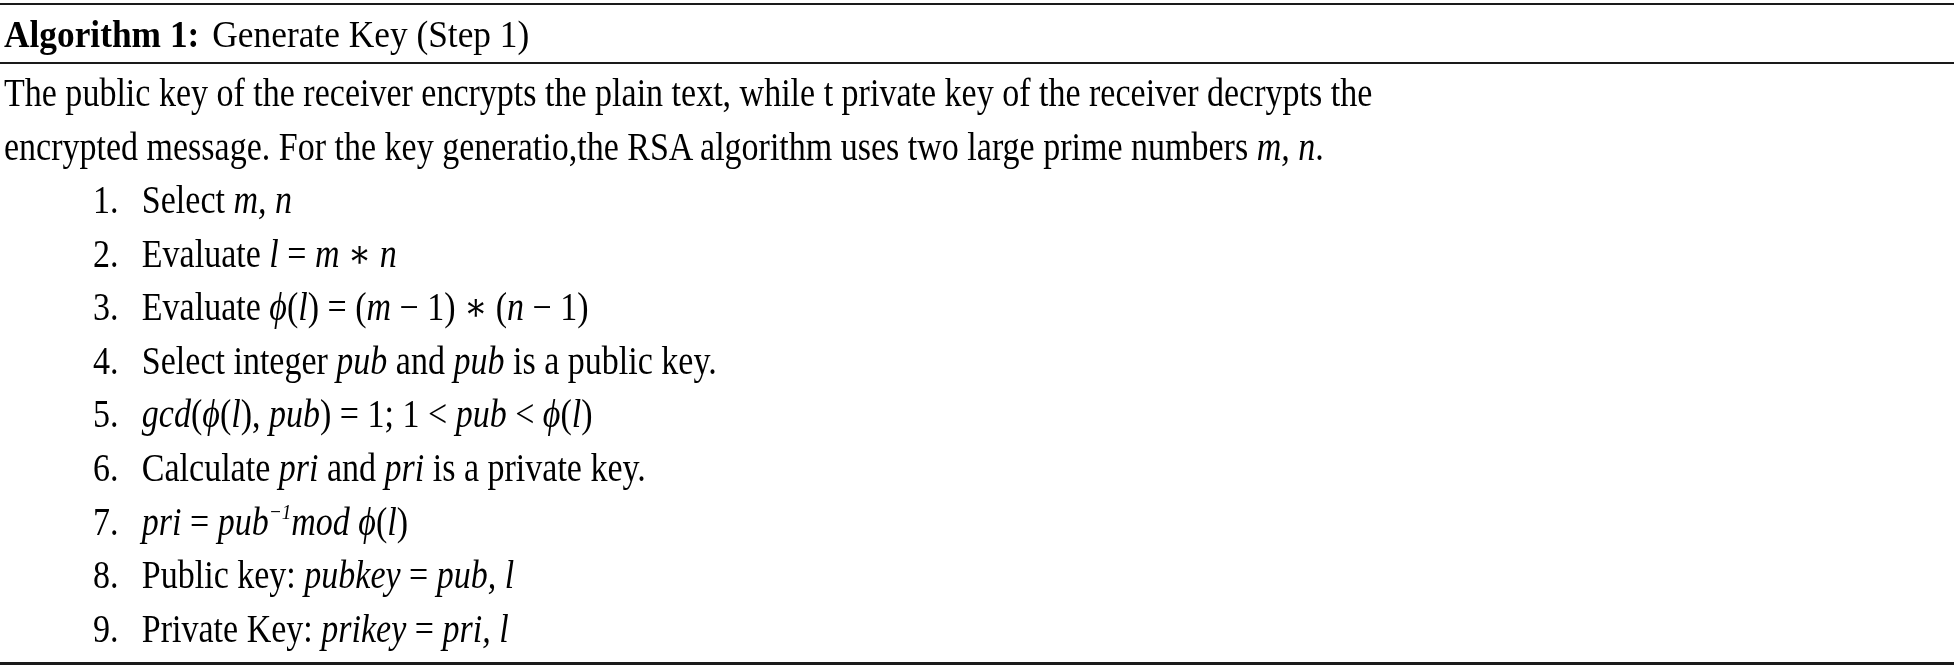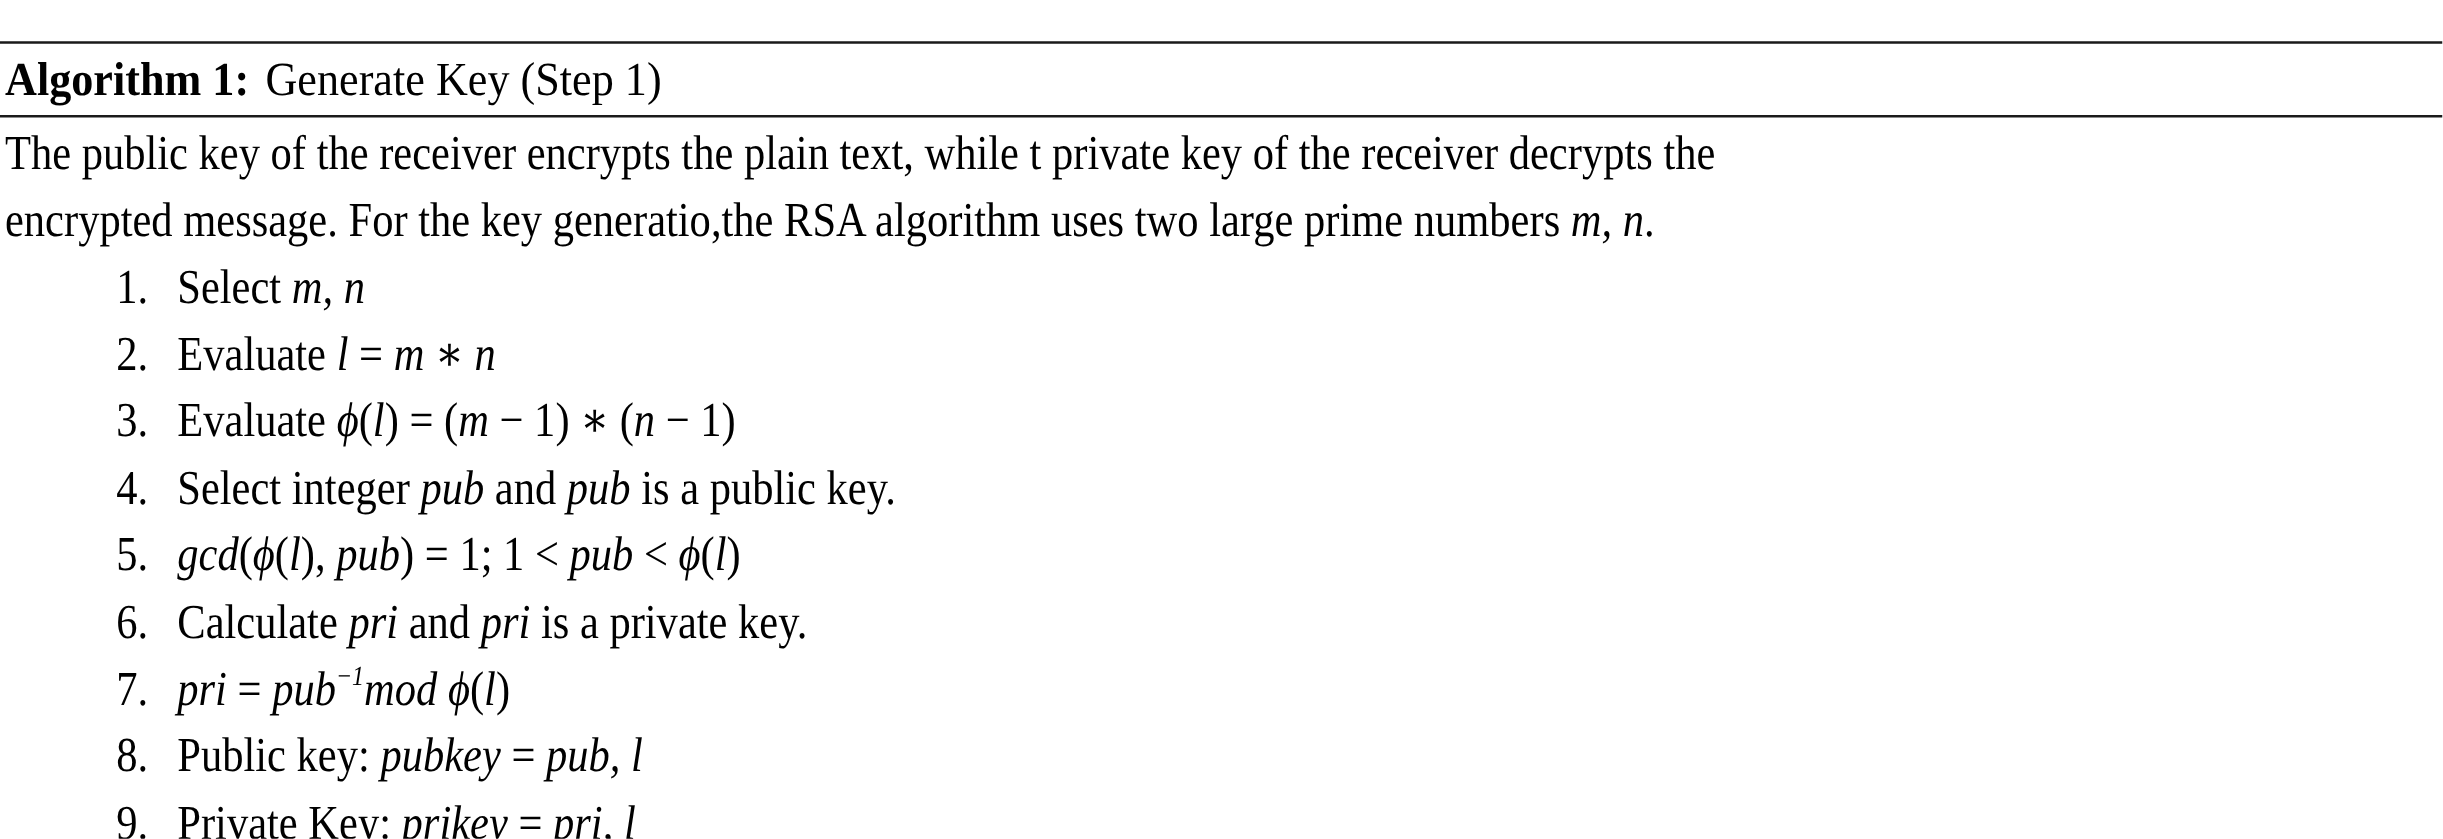--- a/index.html
+++ b/index.html
@@ -14,21 +14,20 @@
     position: relative;
     font-family: "Liberation Serif", "DejaVu Serif", serif;
     color: #000000;
   }
   .algo {
     position: absolute;
     left: 0;
     top: 0;
     width: 1954px;
     height: 550px;
-    margin-top: 30px;
   }
   .rule {
     position: absolute;
     left: 0;
     width: 1954px;
     height: 2px;
     background: #1a1a1a;
   }
   .rule.top { top: 3px; }
   .rule.mid { top: 62px; }

